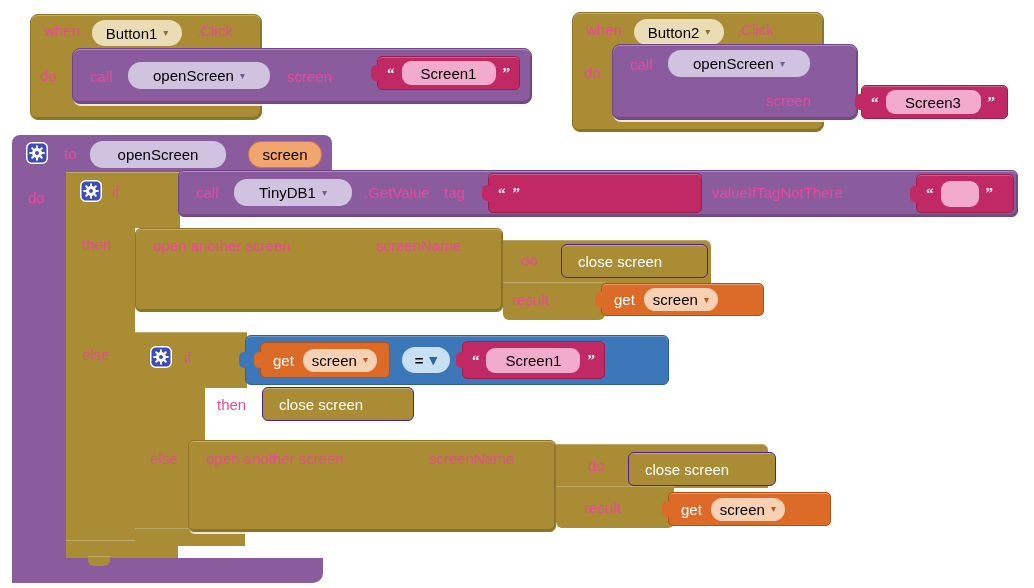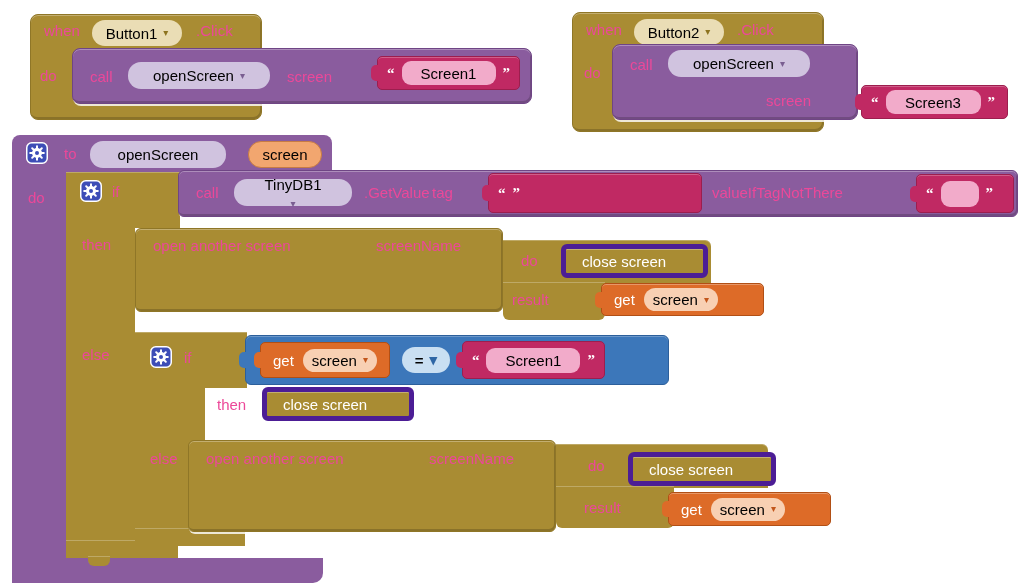--- a/index.html
+++ b/index.html
@@ -34,21 +34,21 @@
           color:#fff;font-size:15px;box-sizing:border-box;box-shadow:inset 0 1px 0 rgba(255,255,255,.3);}
   .orange-pill{background:var(--orange_field);border-radius:13px;display:flex;gap:6px;
                align-items:center;justify-content:center;color:#000;padding:3px 9px;font-size:15px;}
   .orange-pill .arr{color:#c2561b;font-size:10px;line-height:1;}
   .plug{position:absolute;left:-7px;width:9px;height:16px;border-radius:5px 0 0 5px;top:calc(50% - 8px);}
   .chip{position:absolute;display:flex;align-items:center;justify-content:center;
         border-radius:13px;background:var(--param_chip);border:1.5px solid var(--param_border);
         color:#000;font-size:15px;box-sizing:border-box;}
   .gearbox{position:absolute;width:22px;height:22px;}
   .stmt{position:absolute;box-sizing:border-box;background:var(--gold);
-        border:5px solid #4c1d95;border-radius:6px;display:flex;align-items:center;
+        border:1px solid #4c1d95;border-radius:6px;display:flex;align-items:center;
         padding:0 16px;color:#fff;font-size:15px;box-shadow:inset 0 1px 0 rgba(255,255,255,.3);}
 </style>
 </head>
 <body style="background: rgb(255, 255, 255);">
 
 <div class="blk goldb" style="left:30px;top:14px;width:232px;height:106px;"></div>
 <span class="lbl" style="left:44px;top:22px;">when</span>
 <div class="pill gold-pill" style="left:92px;top:20px;width:90px;height:26px;">
   <span>Button1</span>
     <span class="arr">▾</span>
@@ -139,26 +139,26 @@
     </g>
       <circle cx="11" cy="11" r="2" fill="var(--gear)"></circle>
   </svg>
 </div>
 <span class="lbl" style="left:112px;top:183px;">if</span>
 <span class="lbl" style="left:82px;top:236px;">then</span>
 <span class="lbl" style="left:82px;top:346px;">else</span>
 
 <div class="blk purpleb" style="left:178px;top:170px;width:840px;height:47px;border-radius:6px;"></div>
 <span class="lbl" style="left:196px;top:184px;">call</span>
-<div class="pill purple-pill" style="left:234px;top:179px;width:118px;height:27px;flex-direction:column;">
+<div class="pill purple-pill" style="left:234px;top:179px;width:118px;height:27px;">
   <span>TinyDB1</span>
     <span class="arr">▾</span>
 </div>
 <span class="lbl" style="left:364px;top:184px;">.GetValue</span>
-<span class="lbl" style="left:432px;top:184px;">tag</span>
+<span class="lbl" style="left:444px;top:184px;">tag</span>
 <div class="strblk" style="left:488px;top:173px;width:214px;height:40px;">
   <div class="plug" style="background:var(--pink);"></div>
   <span class="q">“</span>
   <span class="q">”</span>
 </div>
 <span class="lbl" style="left:712px;top:184px;">valueIfTagNotThere</span>
 <div class="strblk" style="left:916px;top:174px;width:98px;height:39px;">
   <div class="plug" style="background:var(--pink);"></div>
   <span class="q">“</span>
   <div class="strfield" style="width:38px;height:26px;"></div>

